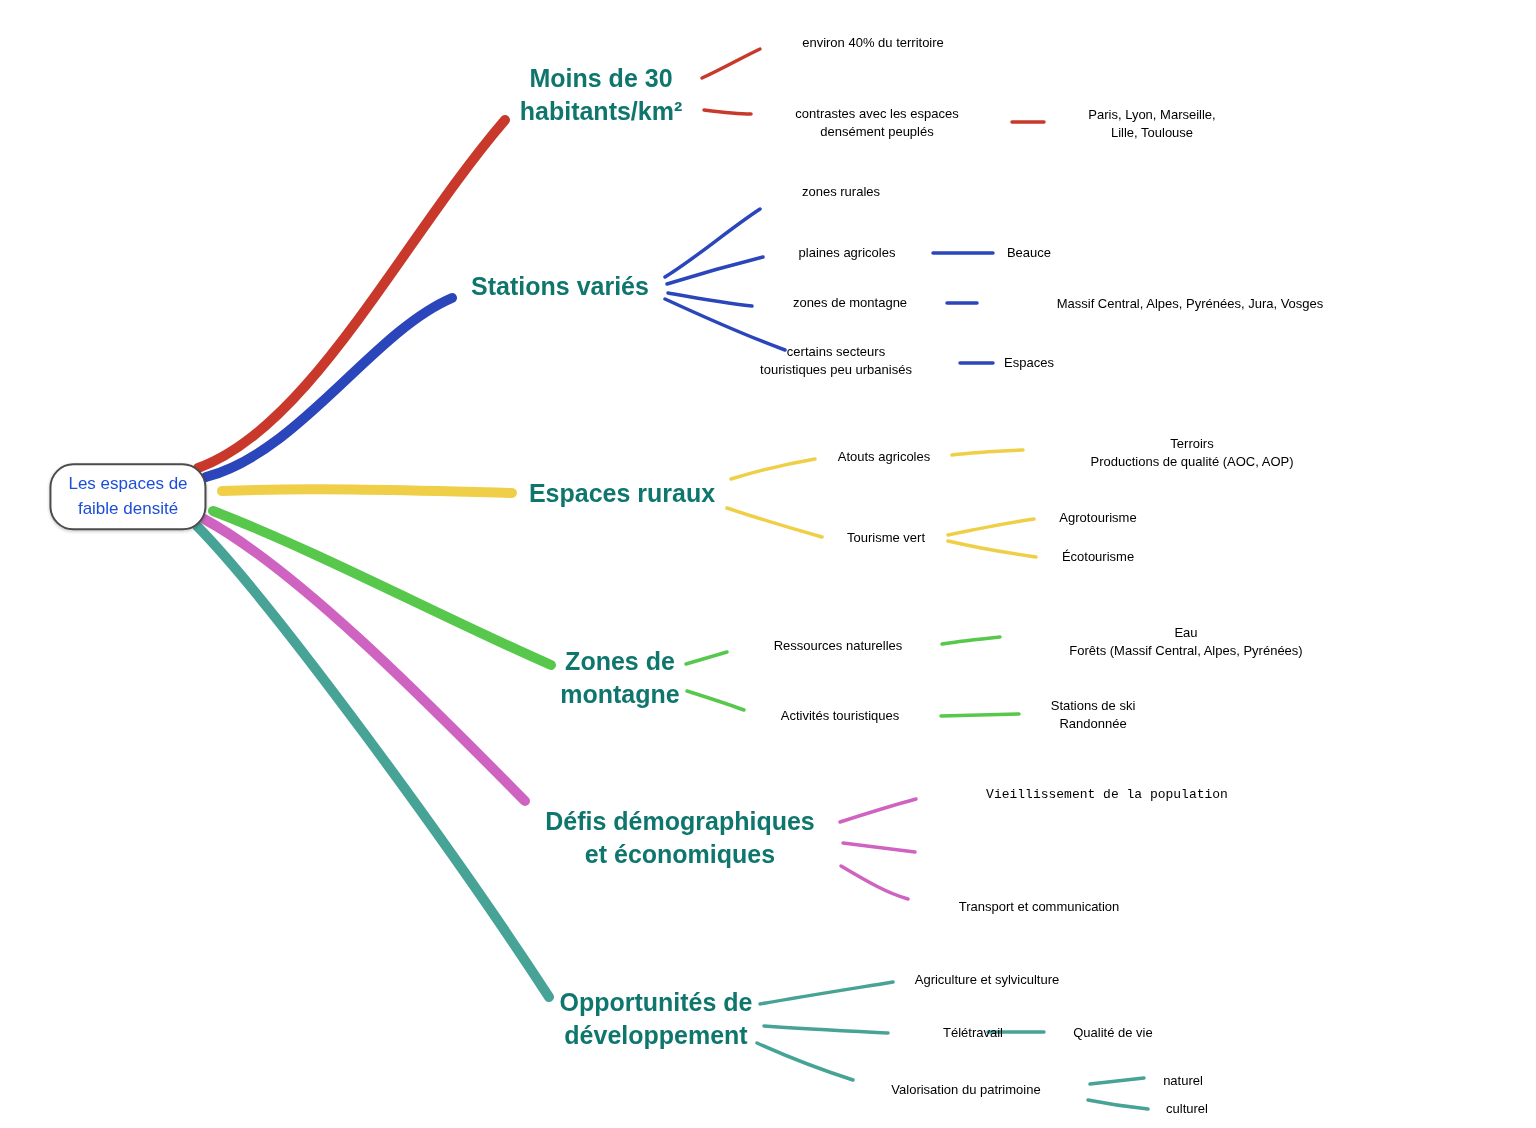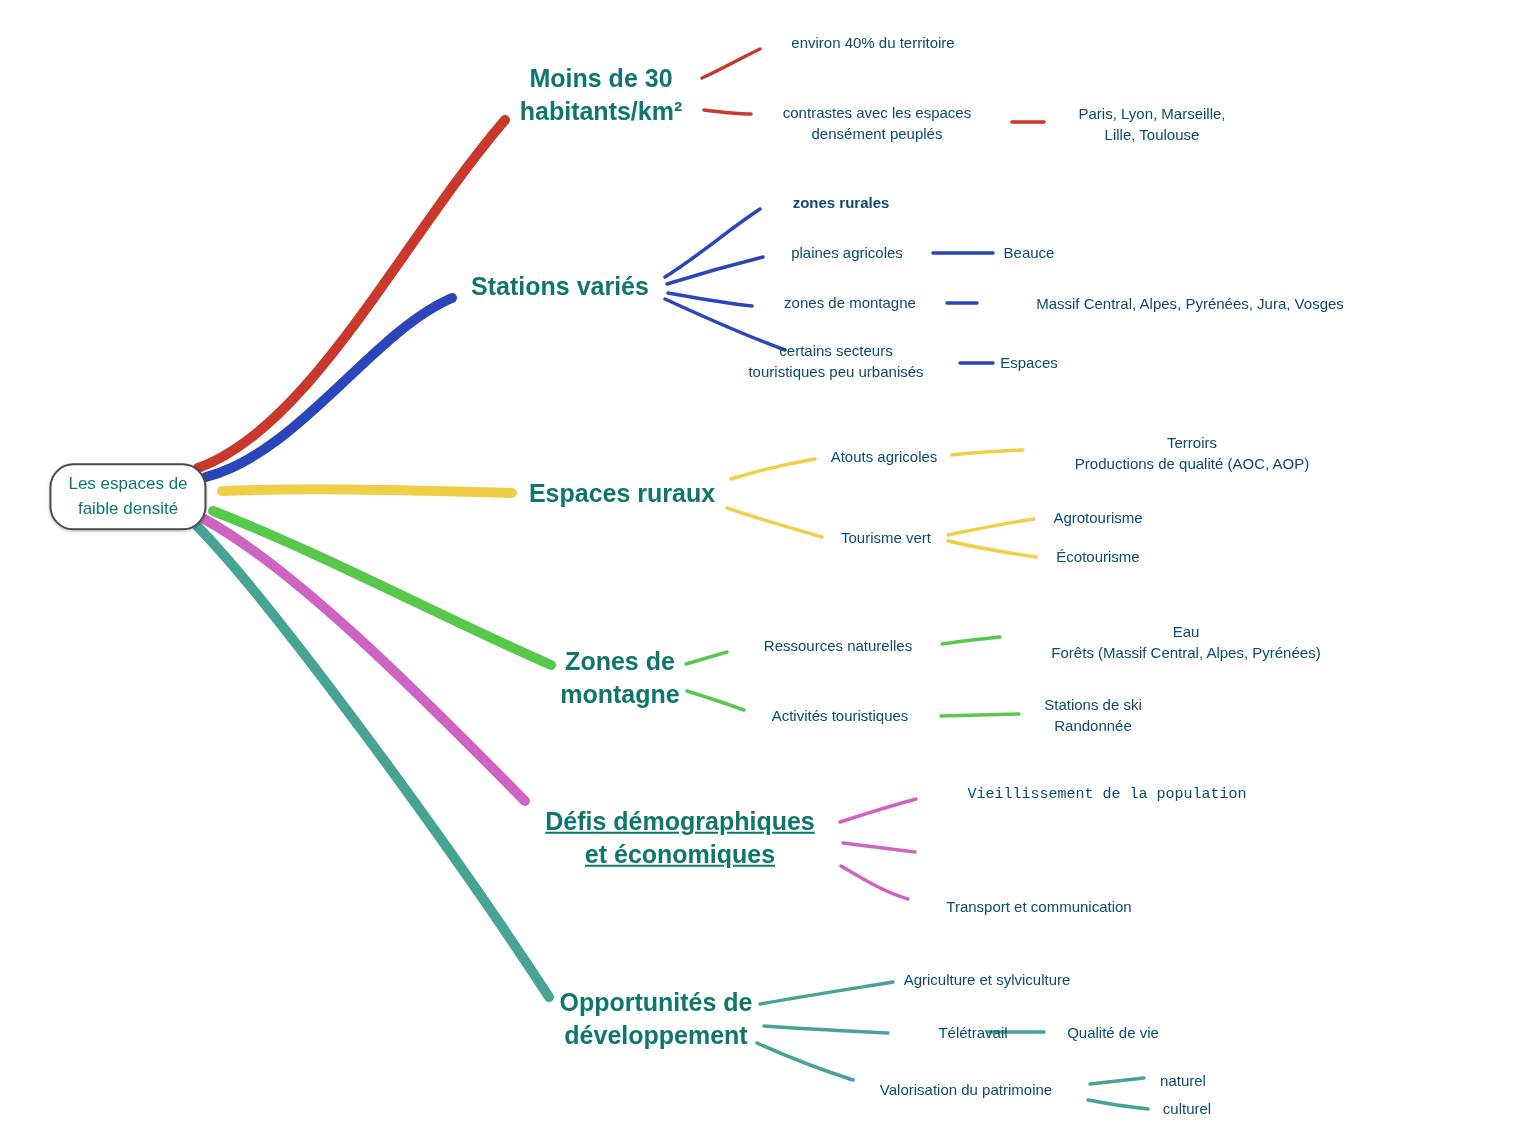--- a/index.html
+++ b/index.html
@@ -6,29 +6,29 @@
   .canvas {
     position:relative; width:1536px; height:1128px; background:#ffffff;
     font-family:"Liberation Sans", sans-serif; overflow:hidden;
   }
   svg.links { position:absolute; left:0; top:0; width:1536px; height:1128px; }
   svg.links path { fill:none; stroke-linecap:round; }
   svg.links path.main  { stroke-width:10; }
   svg.links path.thin  { stroke-width:3.5; }
   .node {
     position:absolute; transform:translate(-50%,-50%);
-    font-size:15px; line-height:1.42; color:#0c4a6e;
+    font-size:13px; line-height:1.42; color:#000000;
     white-space:pre-line; text-align:center; cursor:default;
   }
   .topic {
     font-weight:bold; font-size:25px; line-height:1.33; color:#0f766e;
   }
   .rootbox {
     border:2px solid #4c4c4c; border-radius:24px; background:#ffffff;
-    padding:7px 17px; font-size:17px; line-height:1.45; color:#0f766e;
+    padding:7px 17px; font-size:17px; line-height:1.45; color:#1d4ed8;
     box-shadow:0 1px 3px rgba(0,0,0,0.18);
   }
 </style>
 </head>
 <body>
 
 <div class="canvas">
 
   <svg class="links" viewBox="0 0 1536 1128">
 
@@ -79,21 +79,21 @@
 
   <div class="node topic" style="left:601px; top:95px;">Moins de 30
 habitants/km²</div>
   <div class="node" style="left:873px;  top:43px;">environ 40% du territoire</div>
   <div class="node" style="left:877px;  top:123px;">contrastes avec les espaces
 densément peuplés</div>
   <div class="node" style="left:1152px; top:124px;">Paris, Lyon, Marseille,
 Lille, Toulouse</div>
 
   <div class="node topic" style="left:560px; top:287px;">Stations variés</div>
-  <div class="node" style="left:841px;  top:203px;font-weight:bold;">zones rurales</div>
+  <div class="node" style="left:841px;  top:192px;">zones rurales</div>
   <div class="node" style="left:847px;  top:253px;">plaines agricoles</div>
   <div class="node" style="left:1029px; top:253px;">Beauce</div>
   <div class="node" style="left:850px;  top:303px;">zones de montagne</div>
   <div class="node" style="left:1190px; top:304px;">Massif Central, Alpes, Pyrénées, Jura, Vosges</div>
   <div class="node" style="left:836px;  top:361px;">certains secteurs
 touristiques peu urbanisés</div>
   <div class="node" style="left:1029px; top:363px;">Espaces</div>
 
   <div class="node topic" style="left:622px; top:494px;">Espaces ruraux</div>
   <div class="node" style="left:884px;  top:457px;">Atouts agricoles</div>
@@ -105,21 +105,21 @@
 
   <div class="node topic" style="left:620px; top:678px;">Zones de
 montagne</div>
   <div class="node" style="left:838px;  top:646px;">Ressources naturelles</div>
   <div class="node" style="left:1186px; top:642px;">Eau
 Forêts (Massif Central, Alpes, Pyrénées)</div>
   <div class="node" style="left:840px;  top:716px;">Activités touristiques</div>
   <div class="node" style="left:1093px; top:715px;">Stations de ski
 Randonnée</div>
 
-  <div class="node topic" style="left:680px; top:838px;text-decoration:underline;">Défis démographiques
+  <div class="node topic" style="left:680px; top:838px;">Défis démographiques
 et économiques</div>
   <div class="node" style="left:1107px; top:795px;font-family:Liberation Mono, monospace;">Vieillissement de la population</div>
   <div class="node" style="left:1039px; top:907px;">Transport et communication</div>
 
   <div class="node topic" style="left:656px; top:1019px;">Opportunités de
 développement</div>
   <div class="node" style="left:987px; top:980px;">Agriculture et sylviculture</div>
   <div class="node" style="left:934px;  top:1033px;margin-left:39px;">Télétravail</div>
   <div class="node" style="left:1113px; top:1033px;">Qualité de vie</div>
   <div class="node" style="left:966px;  top:1090px;">Valorisation du patrimoine</div>

